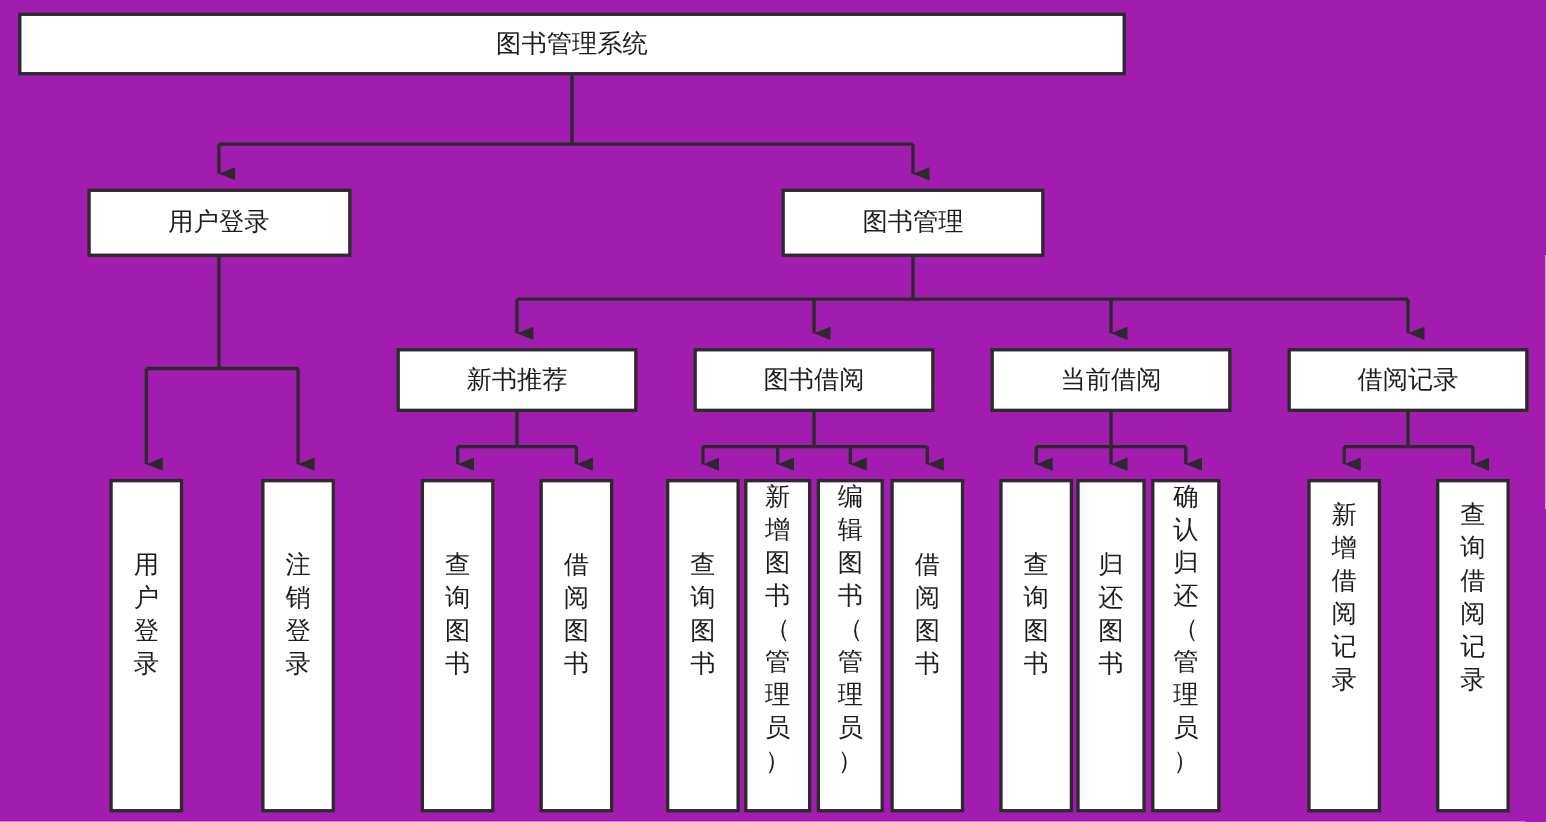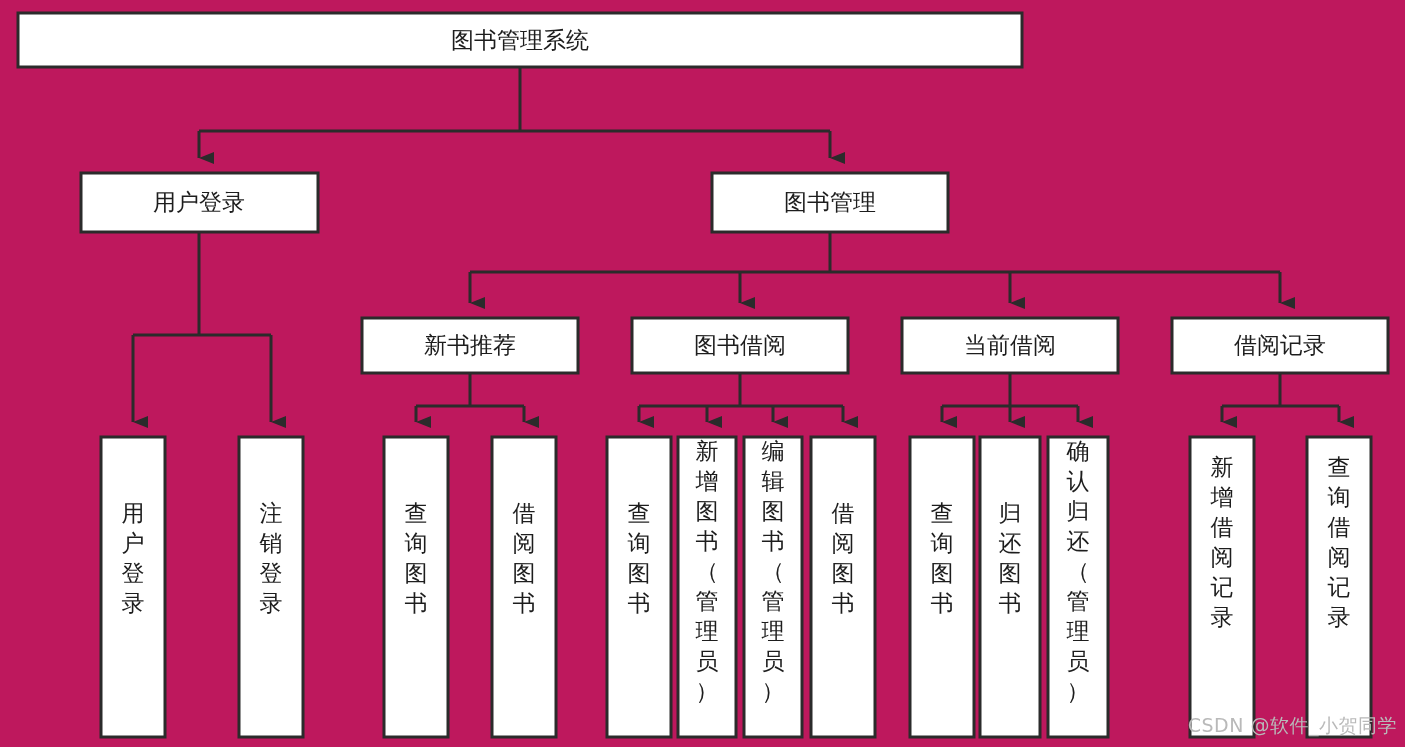--- a/index.html
+++ b/index.html
@@ -10,21 +10,21 @@
   body {
     width: 1405px;
     height: 747px;
     font-family: "DejaVu Sans", "Liberation Sans", sans-serif;
     overflow: hidden;
   }
   #diagram-root {
     position: relative;
     width: 1405px;
     height: 747px;
-    background: #be185d;
+    background: #a21caf;
   }
   svg#tree-svg {
     position: absolute;
     left: 0;
     top: 0;
     width: 1405px;
     height: 747px;
     display: block;
   }
   .node-box {
@@ -219,14 +219,13 @@
       <rect class="node-box" x="1190" y="437" width="64" height="300"></rect>
       <text class="node-label-v vtext" x="1222" y="475"><tspan x="1222" dy="0">新</tspan><tspan x="1222" dy="30">增</tspan><tspan x="1222" dy="30">借</tspan><tspan x="1222" dy="30">阅</tspan><tspan x="1222" dy="30">记</tspan><tspan x="1222" dy="30">录</tspan></text>
     </g>
     <g>
       <rect class="node-box" x="1307" y="437" width="64" height="300"></rect>
       <text class="node-label-v vtext" x="1339" y="475"><tspan x="1339" dy="0">查</tspan><tspan x="1339" dy="30">询</tspan><tspan x="1339" dy="30">借</tspan><tspan x="1339" dy="30">阅</tspan><tspan x="1339" dy="30">记</tspan><tspan x="1339" dy="30">录</tspan></text>
     </g>
 
   </svg>
 
-  <div class="watermark">CSDN @软件_小贺同学</div>
 </div>
 
 </body></html>

